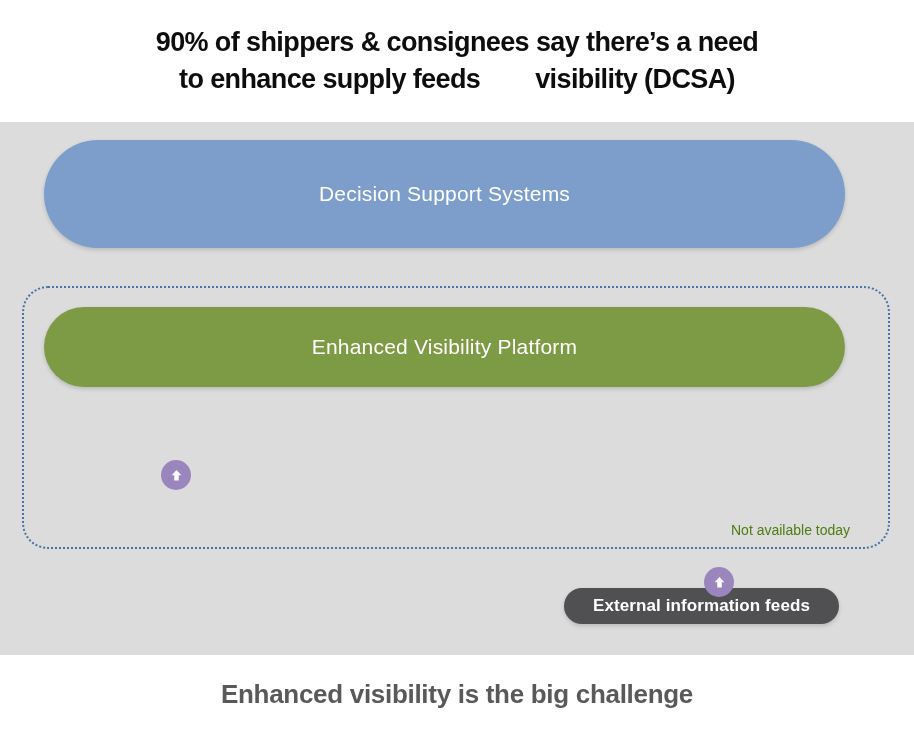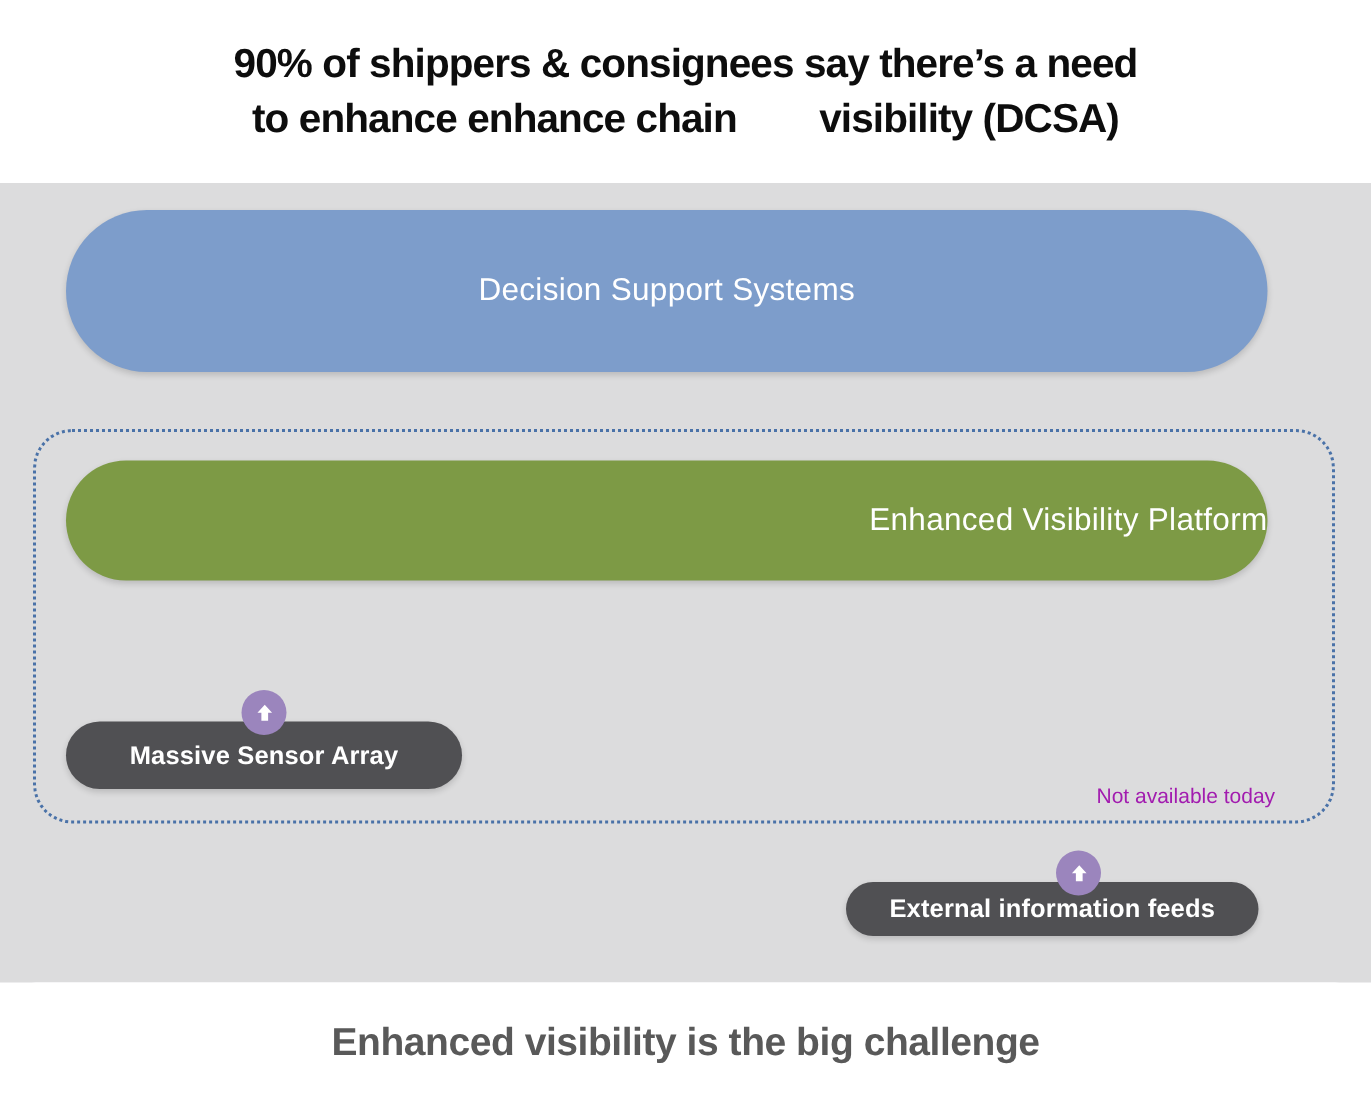--- a/index.html
+++ b/index.html
@@ -76,21 +76,20 @@
     width: 801px;
     height: 108px;
     background: #7d9dcb;
   }
   #pill-enhanced-visibility {
     left: 44px;
     top: 185px;
     width: 801px;
     height: 80px;
     background: #7d9a45;
-    justify-content: flex-end;
   }
   #pill-event-recognition {
     left: 44px;
     top: 283px;
     width: 801px;
     height: 57px;
     background: #9b85bd;
   }
 
   
@@ -148,21 +147,21 @@
     height: 263px;
     border: 2px dotted #4a72a8;
     border-radius: 26px;
     box-sizing: border-box;
   }
   #not-available-label {
     position: absolute;
     right: 762px;
     left: auto;
     top: 400px;
-    color: #a21caf;
+    color: #4d7c0f;
     font-size: 14px;
     font-weight: 400;
     white-space: nowrap;
   }
   #not-available-label.pos {
     left: 731px;
     right: auto;
   }
 
   
@@ -184,21 +183,21 @@
     font-weight: 700;
     letter-spacing: -0.3px;
     white-space: nowrap;
   }
 </style>
 </head>
 <body>
 
 <div id="title-band">
   <div class="title-line">90% of shippers &amp; consignees say there’s a need</div>
-  <div class="title-line"><span>to enhance enhance chain </span><span class="title-strong">visibility</span><span> (DCSA)</span></div>
+  <div class="title-line"><span>to enhance supply feeds </span><span class="title-strong">visibility</span><span> (DCSA)</span></div>
 </div>
 
 <div id="diagram-panel">
 
   <div id="not-available-box"></div>
   <div id="not-available-label" class="pos">Not available today</div>
 
   <div class="pill" id="pill-decision-support">
     <span class="pill-label">Decision Support Systems</span>
   </div>
@@ -206,23 +205,20 @@
   <div class="pill" id="pill-enhanced-visibility">
     <span class="pill-label">Enhanced Visibility Platform</span>
   </div>
 
 
   <div class="arrow-badge" id="badge-massive-sensor-array">
     <svg width="15" height="15" viewBox="0 0 16 16" aria-hidden="true">
       <path d="M8 2 L13.2 7.6 L10.4 7.6 L10.4 13.4 L5.6 13.4 L5.6 7.6 L2.8 7.6 Z" fill="#ffffff"></path>
     </svg>
   </div>
-  <div class="pill pill-dark" id="pill-massive-sensor-array">
-    <span class="pill-label">Massive Sensor Array</span>
-  </div>
 
   <div class="arrow-badge" id="badge-external-feeds">
     <svg width="15" height="15" viewBox="0 0 16 16" aria-hidden="true">
       <path d="M8 2 L13.2 7.6 L10.4 7.6 L10.4 13.4 L5.6 13.4 L5.6 7.6 L2.8 7.6 Z" fill="#ffffff"></path>
     </svg>
   </div>
   <div class="pill pill-dark" id="pill-external-feeds">
     <span class="pill-label">External information feeds</span>
   </div>
 

